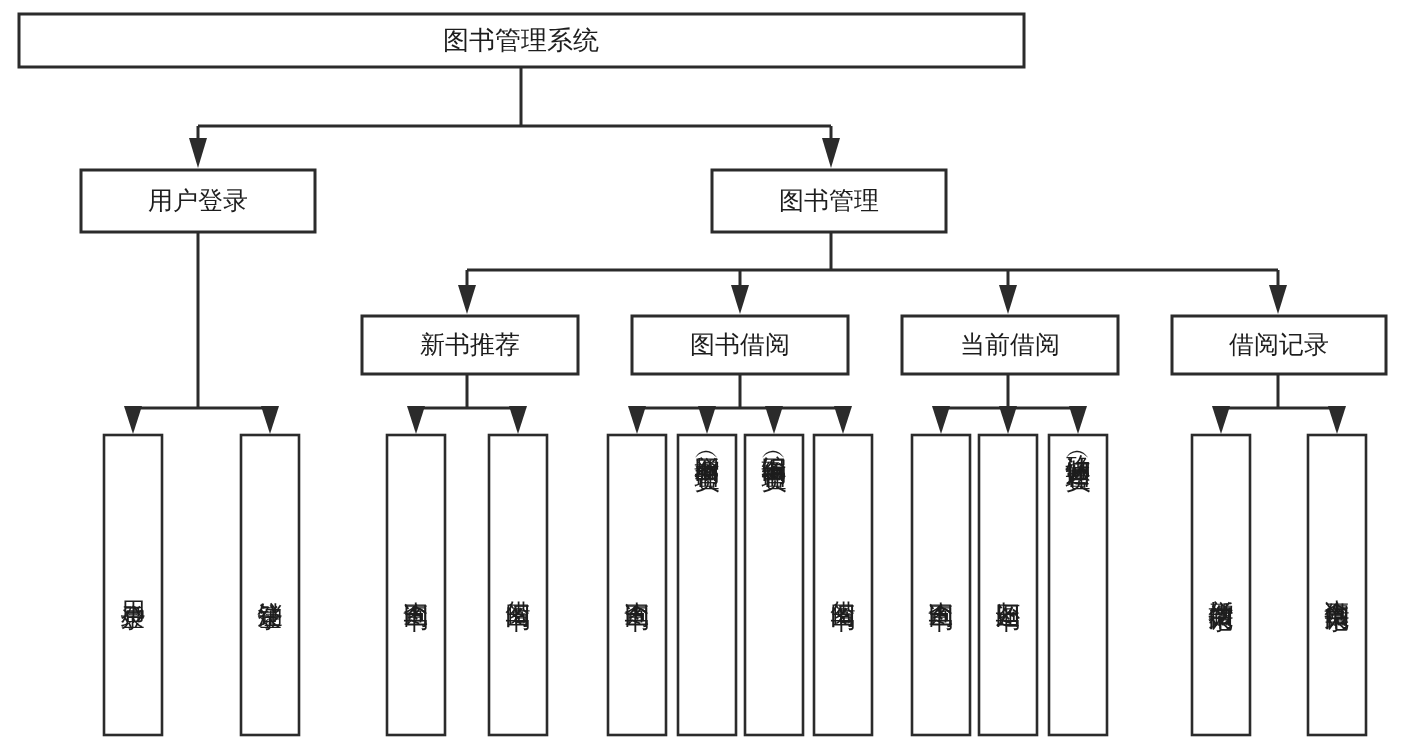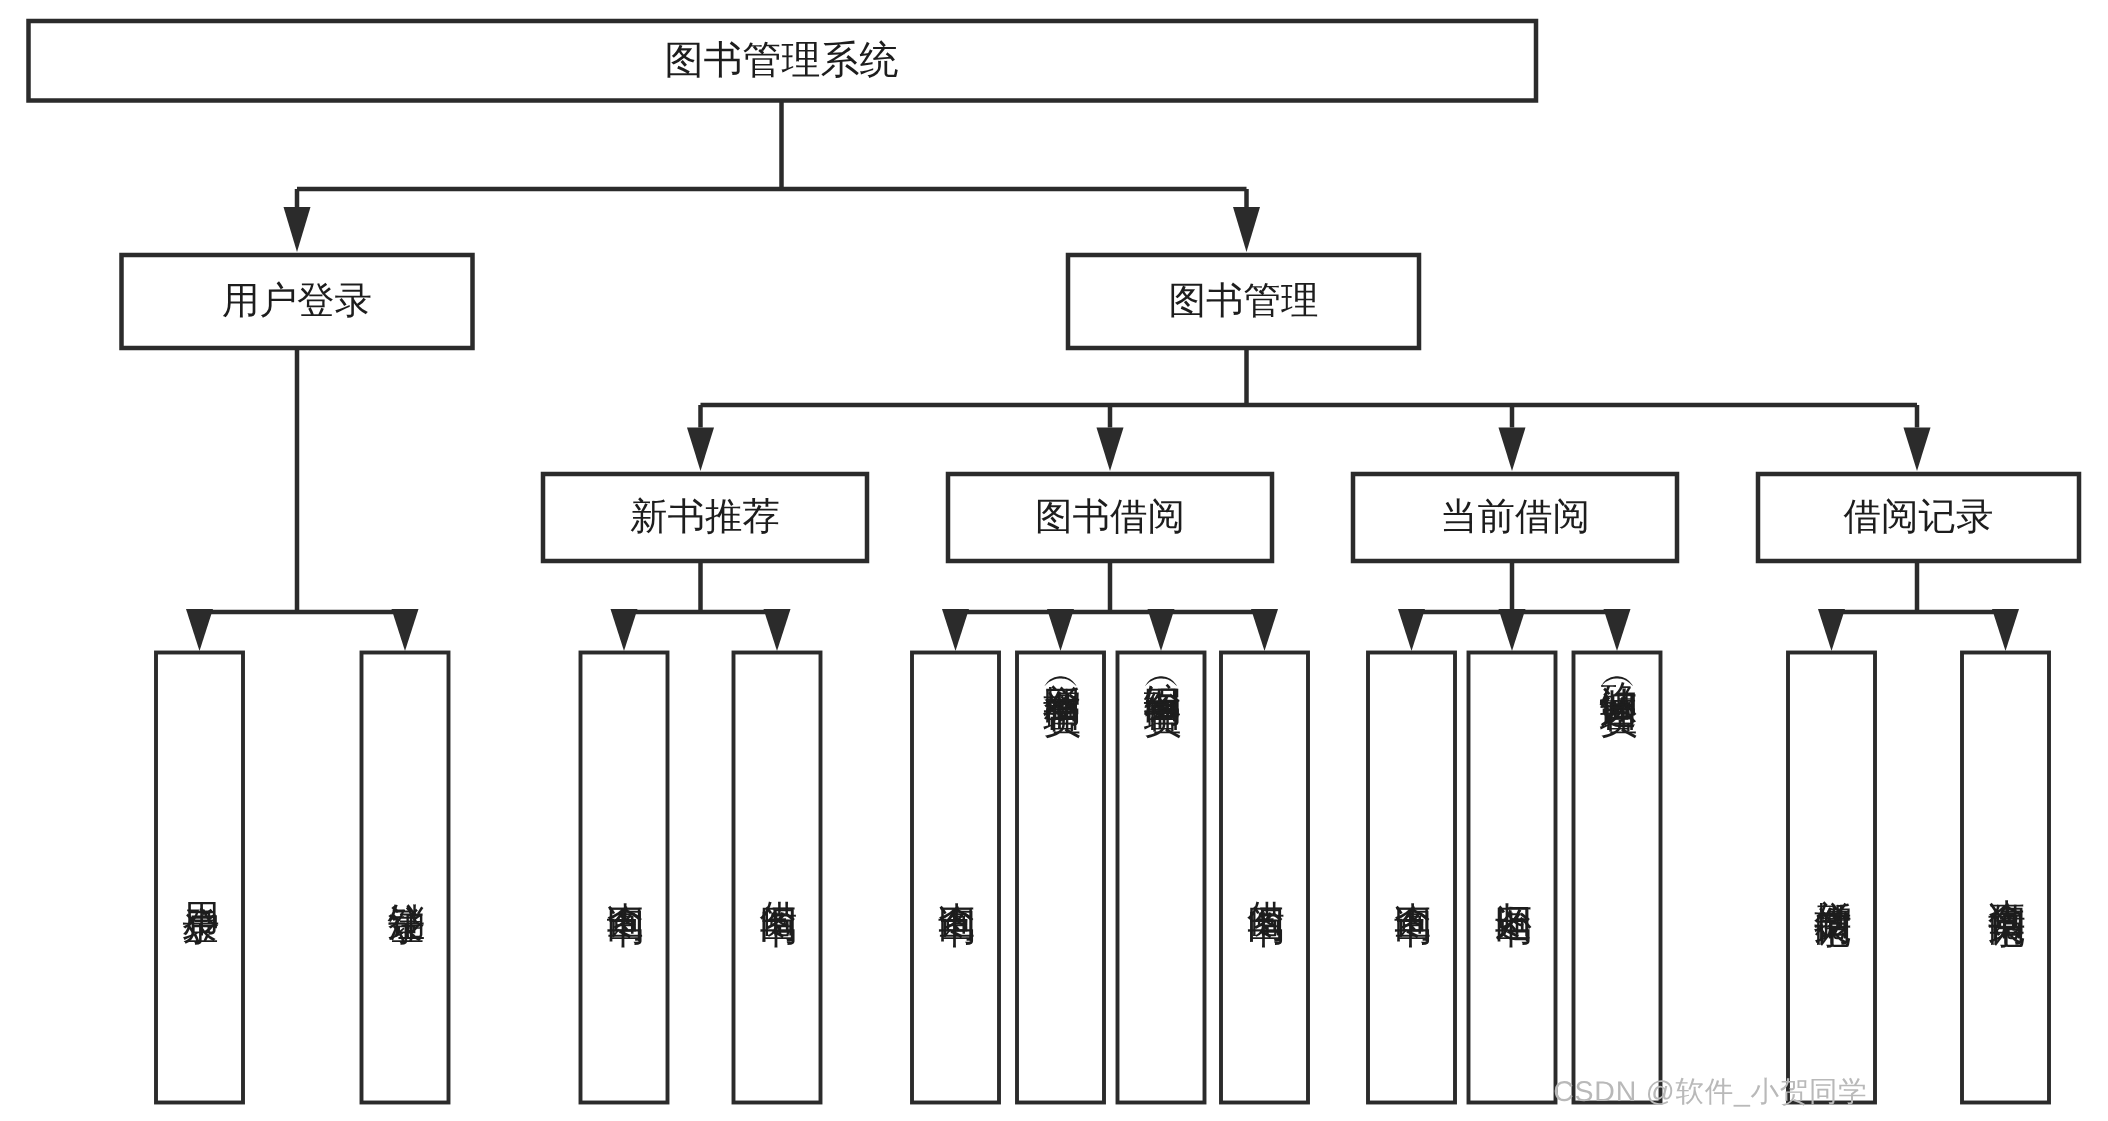--- a/index.html
+++ b/index.html
@@ -265,15 +265,14 @@
     <span class="leaf-label">确认归还（管理员）</span>
   </div>
 
   <div class="leaf-label-wrap" style="left:1192px; top:435px; width:58px; height:300px;">
     <span class="leaf-label">新增借阅记录</span>
   </div>
   <div class="leaf-label-wrap" style="left:1308px; top:435px; width:58px; height:300px;">
     <span class="leaf-label">查询借阅记录</span>
   </div>
 
-  <div class="watermark">CSDN @软件_小贺同学</div>
 
 </div>
 
 </body></html>

